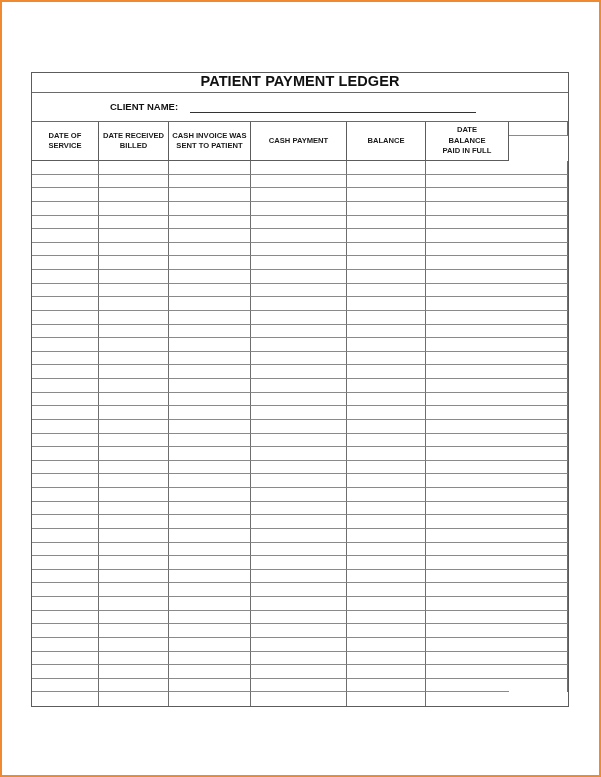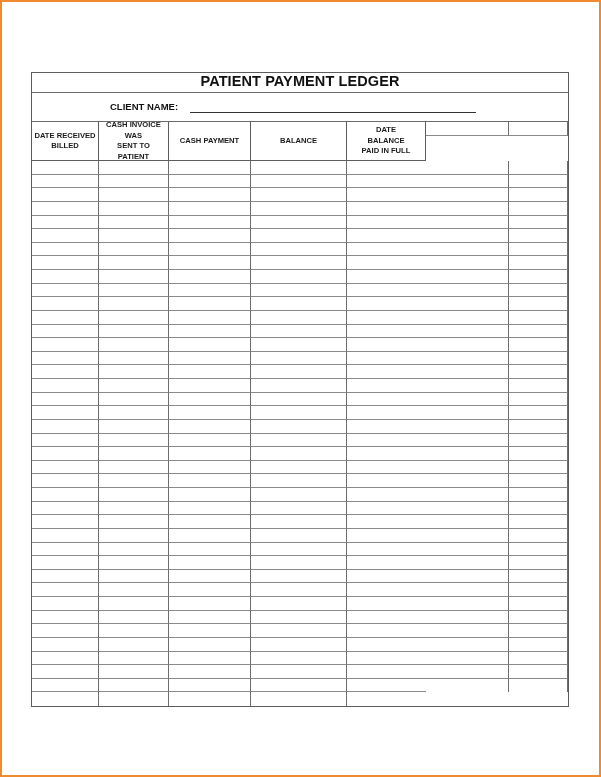--- a/index.html
+++ b/index.html
@@ -108,20 +108,22 @@
 
 <div class="ledger">
   <div class="title-row">
     <span class="title">PATIENT PAYMENT LEDGER</span>
   </div>
   <div class="client-row">
     <span class="client-label">CLIENT NAME:</span>
     <span class="client-line"></span>
   </div>
   <div class="grid" id="ledger-grid">
+    <div class="hcell">DATE OF
+SERVICE</div>
     <div class="hcell">DATE RECEIVED
 BILLED</div>
     <div class="hcell">CASH INVOICE WAS
 SENT TO PATIENT</div>
     <div class="hcell">CASH PAYMENT</div>
     <div class="hcell">BALANCE</div>
     <div class="hcell">DATE
 BALANCE
 PAID IN FULL</div>
   <div class="dcell"></div>

